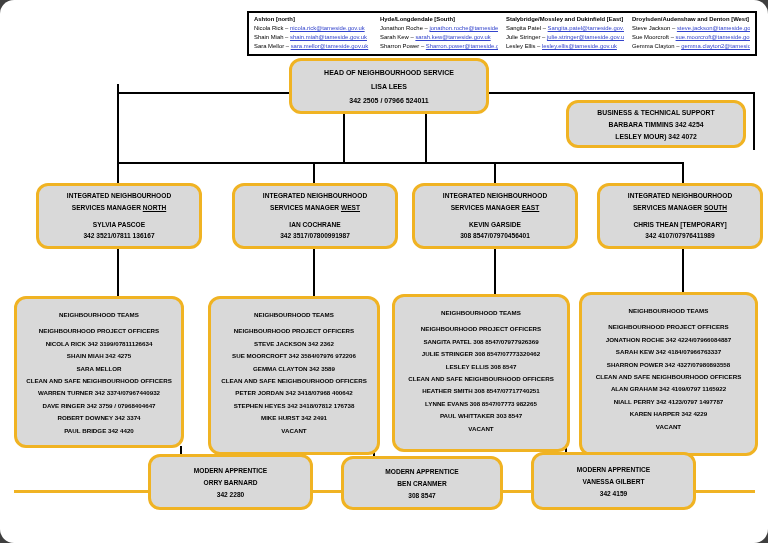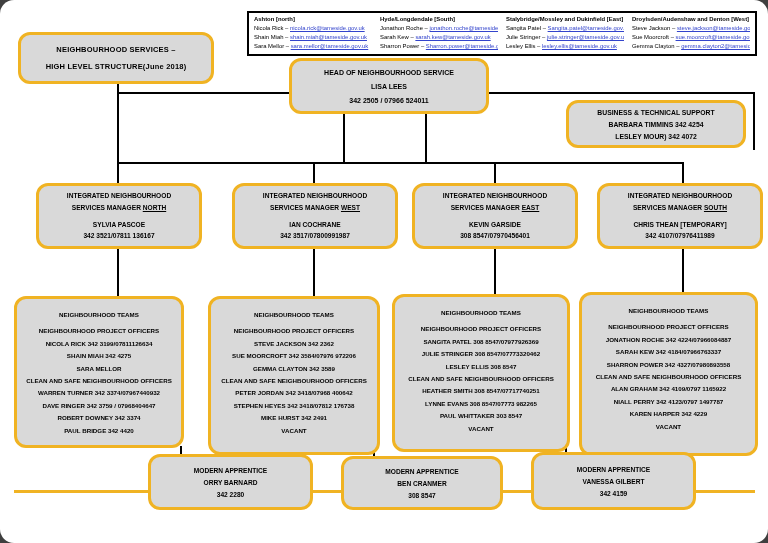--- a/index.html
+++ b/index.html
@@ -79,24 +79,20 @@
   <div class="vline" style="left:682px;top:162px;height:23px;"></div>
   <div class="vline" style="left:117px;top:249px;height:49px;"></div>
   <div class="vline" style="left:313px;top:249px;height:49px;"></div>
   <div class="vline" style="left:494px;top:249px;height:47px;"></div>
   <div class="vline" style="left:682px;top:249px;height:45px;"></div>
   <div class="vline" style="left:180px;top:446px;height:12px;"></div>
   <div class="vline" style="left:373px;top:450px;height:10px;"></div>
   <div class="vline" style="left:565px;top:446px;height:10px;"></div>
   <div class="yline" style="left:14px;top:490px;width:741px;"></div>
 
-  <div class="obox title-box" style="left:18px;top:32px;width:196px;height:52px;">
-    <div class="ln">NEIGHBOURHOOD SERVICES –</div>
-    <div class="ln">HIGH LEVEL STRUCTURE(June 2018)</div>
-  </div>
 
   <div id="legend">
     <div class="lg">
       <div class="lg-h">Ashton [north]</div>
       <div class="lg-m"><span>Nicola Rick –</span> <a href="#">nicola.rick@tameside.gov.uk</a></div>
       <div class="lg-m"><span>Shain Miah –</span> <a href="#">shain.miah@tameside.gov.uk</a></div>
       <div class="lg-m"><span>Sara Mellor –</span> <a href="#">sara.mellor@tameside.gov.uk</a></div>
     </div>
     <div class="lg">
       <div class="lg-h">Hyde/Longdendale [South]</div>

